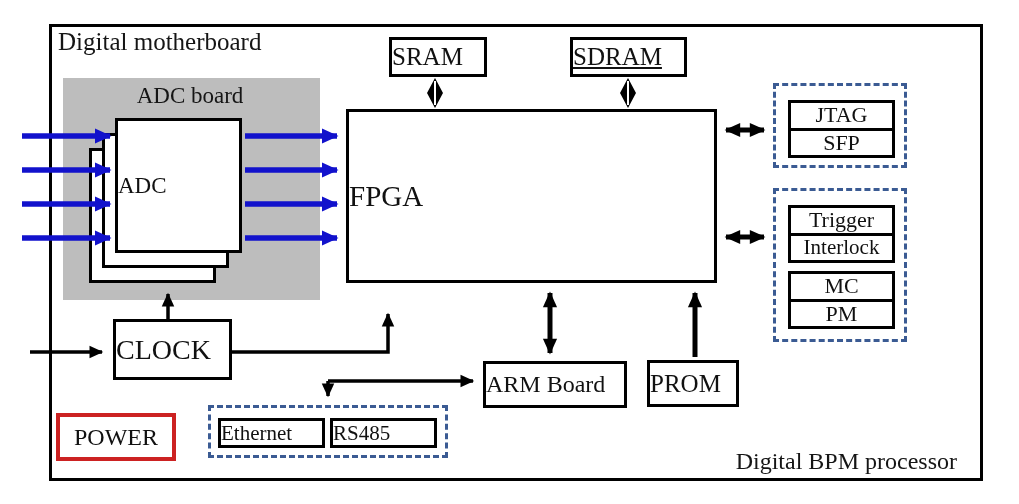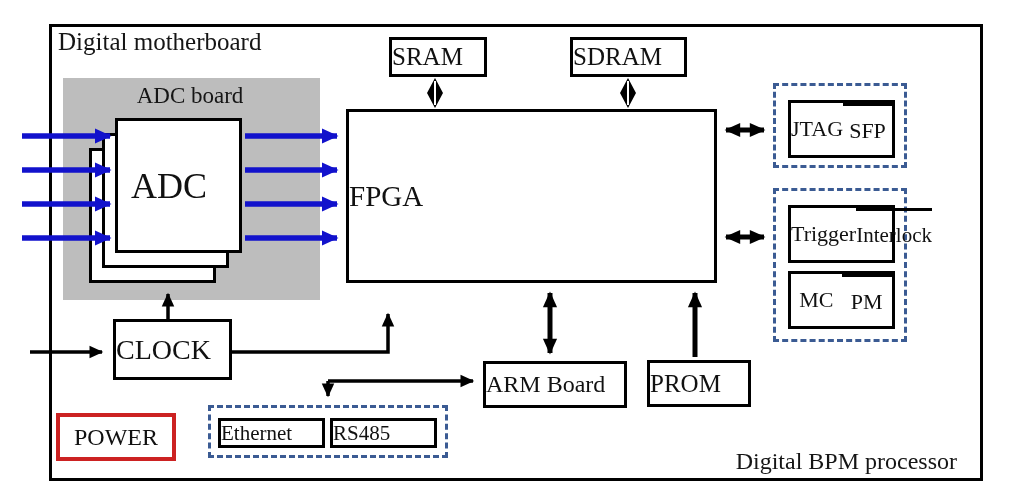--- a/index.html
+++ b/index.html
@@ -14,36 +14,36 @@
   .canvas{position:relative;width:1019px;height:504px;background:#ffffff;overflow:hidden;}
   .outer{position:absolute;left:49px;top:24px;width:934px;height:457px;border:3px solid var(--line-black);background:transparent;}
   .lbl{position:absolute;color:#151515;text-align:center;}
   .title-top{left:58px;top:28px;font-size:25px;}
   .title-bottom{left:695px;top:448px;width:262px;font-size:24px;text-align:right;}
   .grayboard{position:absolute;left:63px;top:78px;width:257px;height:222px;background:var(--board-gray);}
   .adcboard-label{left:110px;top:83px;width:160px;text-align:center;font-size:23px;}
   .chipbox{position:absolute;background:#ffffff;border:3px solid var(--line-black);display:flex;align-items:center;}
   .adc-c{left:89px;top:148px;width:127px;height:135px;}
   .adc-b{left:102px;top:133px;width:127px;height:135px;}
-  .adc-a{left:115px;top:118px;width:127px;height:135px;font-size:36px;padding-left:13px;}
+  .adc-a{left:115px;top:118px;width:127px;height:135px;font-size:23px;}
   .sram{left:389px;top:37px;width:98px;height:40px;font-size:25px;}
-  .sdram{left:570px;top:37px;width:117px;height:40px;font-size:25px;}
+  .sdram{left:570px;top:37px;width:117px;height:40px;font-size:25px;text-decoration:underline;}
   .fpga{left:346px;top:109px;width:371px;height:174px;font-size:29px;}
   .clock{left:113px;top:319px;width:119px;height:61px;font-size:28px;}
   .arm{left:483px;top:361px;width:144px;height:47px;font-size:24px;}
-  .prom{left:647px;top:360px;width:104px;height:47px;font-size:25px;}
+  .prom{left:647px;top:360px;width:92px;height:47px;font-size:25px;}
   .power{left:56px;top:413px;width:120px;height:48px;font-size:24px;border:4px solid var(--power-red);background:#ffffff;
          position:absolute;display:flex;align-items:center;justify-content:center;}
   .dashedgrp{position:absolute;border:3px dashed var(--dashed-blue);background:transparent;}
   .eth-grp{left:208px;top:405px;width:240px;height:53px;}
   .jtag-grp{left:773px;top:83px;width:134px;height:85px;}
   .trig-grp{left:773px;top:188px;width:134px;height:154px;}
   .ethernet{left:218px;top:418px;width:107px;height:30px;font-size:21px;}
   .rs485{left:330px;top:418px;width:107px;height:30px;font-size:21px;}
-  .cellbox{position:absolute;background:#ffffff;border:3px solid var(--line-black);display:flex;flex-direction:row;}
+  .cellbox{position:absolute;background:#ffffff;border:3px solid var(--line-black);display:flex;flex-direction:column;}
   .cellbox .cell{flex:1;display:flex;align-items:center;justify-content:center;font-size:22px;line-height:1;}
   .cellbox .cell + .cell{border-top:3px solid var(--line-black);}
   .jtag-box{left:788px;top:100px;width:107px;height:58px;}
   .trig-box{left:788px;top:205px;width:107px;height:58px;}
   .mcpm-box{left:788px;top:271px;width:107px;height:58px;}
   svg.overlay{position:absolute;left:0;top:0;width:1019px;height:504px;pointer-events:none;}
   .ln-blue{stroke:var(--signal-blue);stroke-width:5.5;fill:none;}
   .ln-thick{stroke:var(--line-black);stroke-width:5;fill:none;}
   .ln-thin{stroke:var(--line-black);stroke-width:3.5;fill:none;}
   .mk-blue{fill:var(--signal-blue);}

